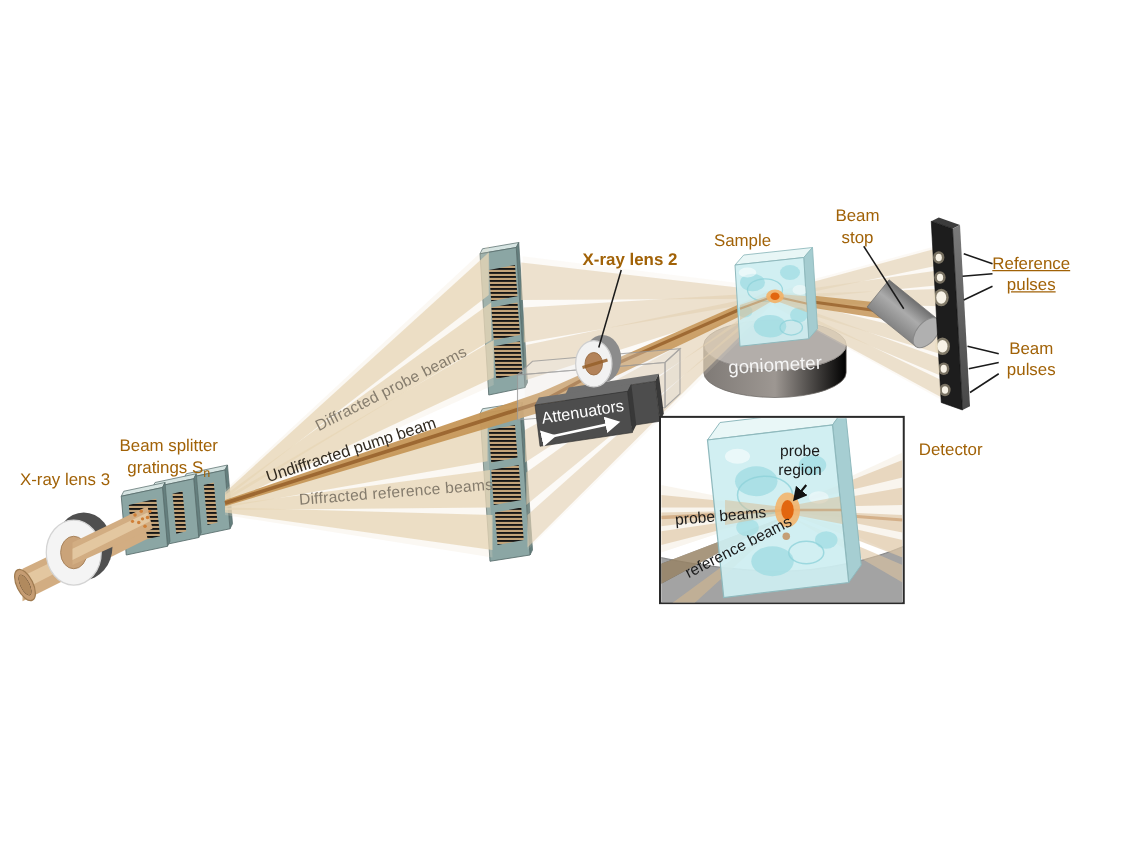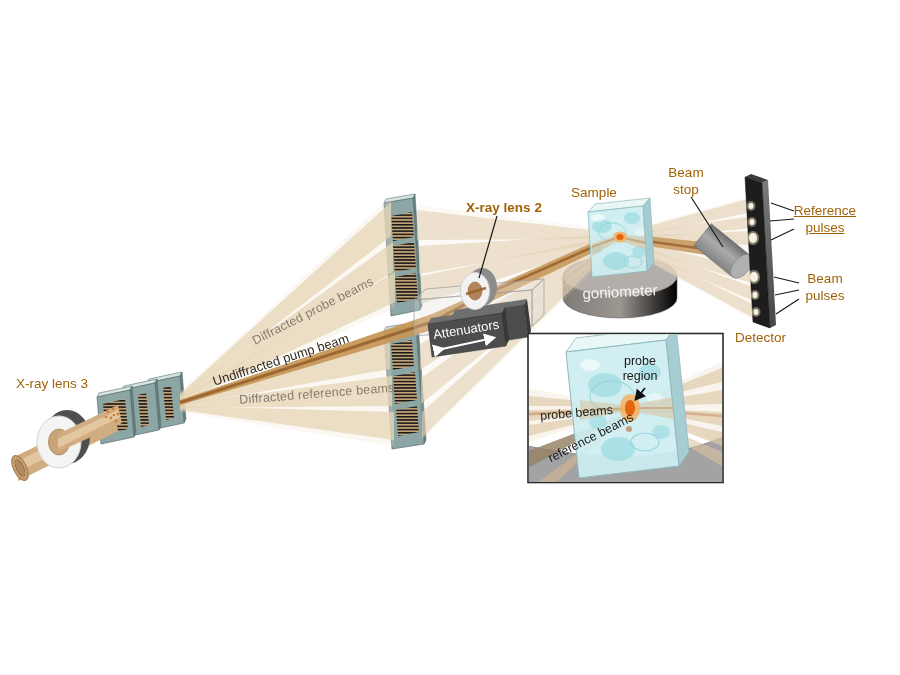--- a/index.html
+++ b/index.html
@@ -293,32 +293,36 @@
     <ellipse cx="630" cy="408" rx="10" ry="14" fill="#f4b166" opacity="0.85"></ellipse>
     <ellipse cx="630" cy="408" rx="5" ry="8" fill="#e2660f"></ellipse>
     <circle cx="629" cy="429" r="3" fill="#c08a55" opacity="0.8"></circle>
     <line x1="645" y1="388" x2="636" y2="399" stroke="#111" stroke-width="1.7" marker-end="url(#arrowB)"></line>
   </g>
 </g>
 </svg>
 
 <div class="lbl" style="left:8px;top:376px;width:88px;">X-ray lens 3</div>
 
+<div class="lbl" style="left:85px;top:349px;width:100px;">
+  <span>Beam splitter</span><br>
+  <span>gratings S</span><sub>n</sub>
+</div>
 
 
 <div class="lbl" style="left:458px;top:200px;width:92px;font-weight:bold;">X-ray lens 2</div>
 
 <div class="lbl" style="left:564px;top:185px;width:60px;">Sample</div>
 
 <div class="lbl" style="left:662px;top:165px;width:48px;">
   <span>Beam</span><br>
   <span>stop</span>
 </div>
 
-<div class="lbl" style="left:735px;top:330px;text-align:left;">Detector</div>
+<div class="lbl" style="left:735px;top:352px;text-align:left;">Detector</div>
 
 <div class="lbl" style="left:793px;top:203px;width:64px;text-decoration:underline;">
   <span>Reference</span><br>
   <span>pulses</span>
 </div>
 
 <div class="lbl" style="left:797px;top:271px;width:56px;">
   <span>Beam</span><br>
   <span>pulses</span>
 </div>

